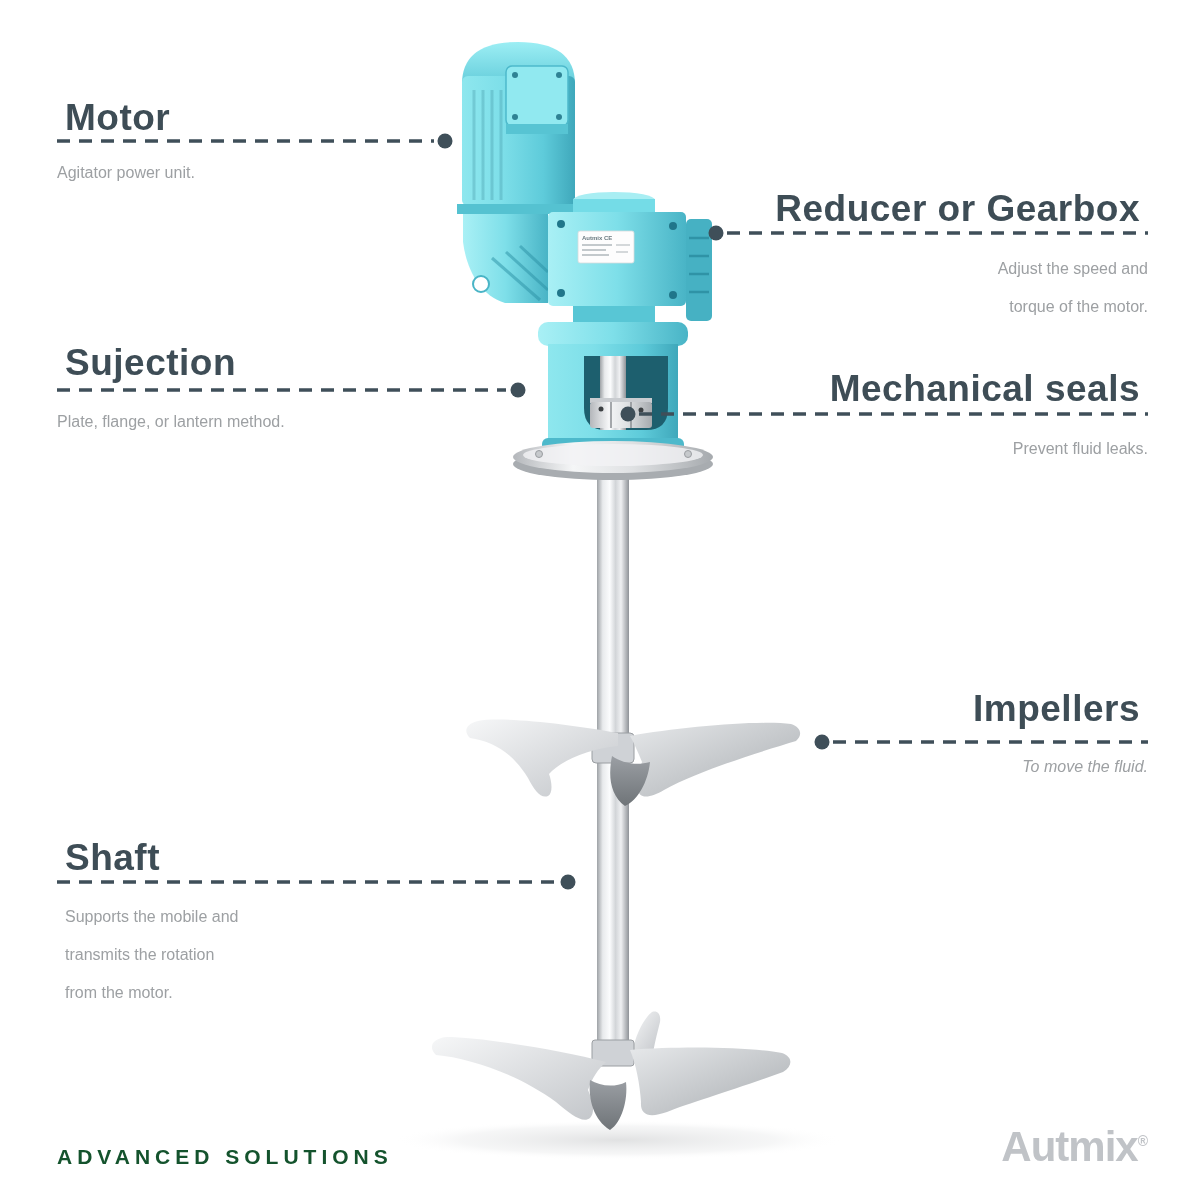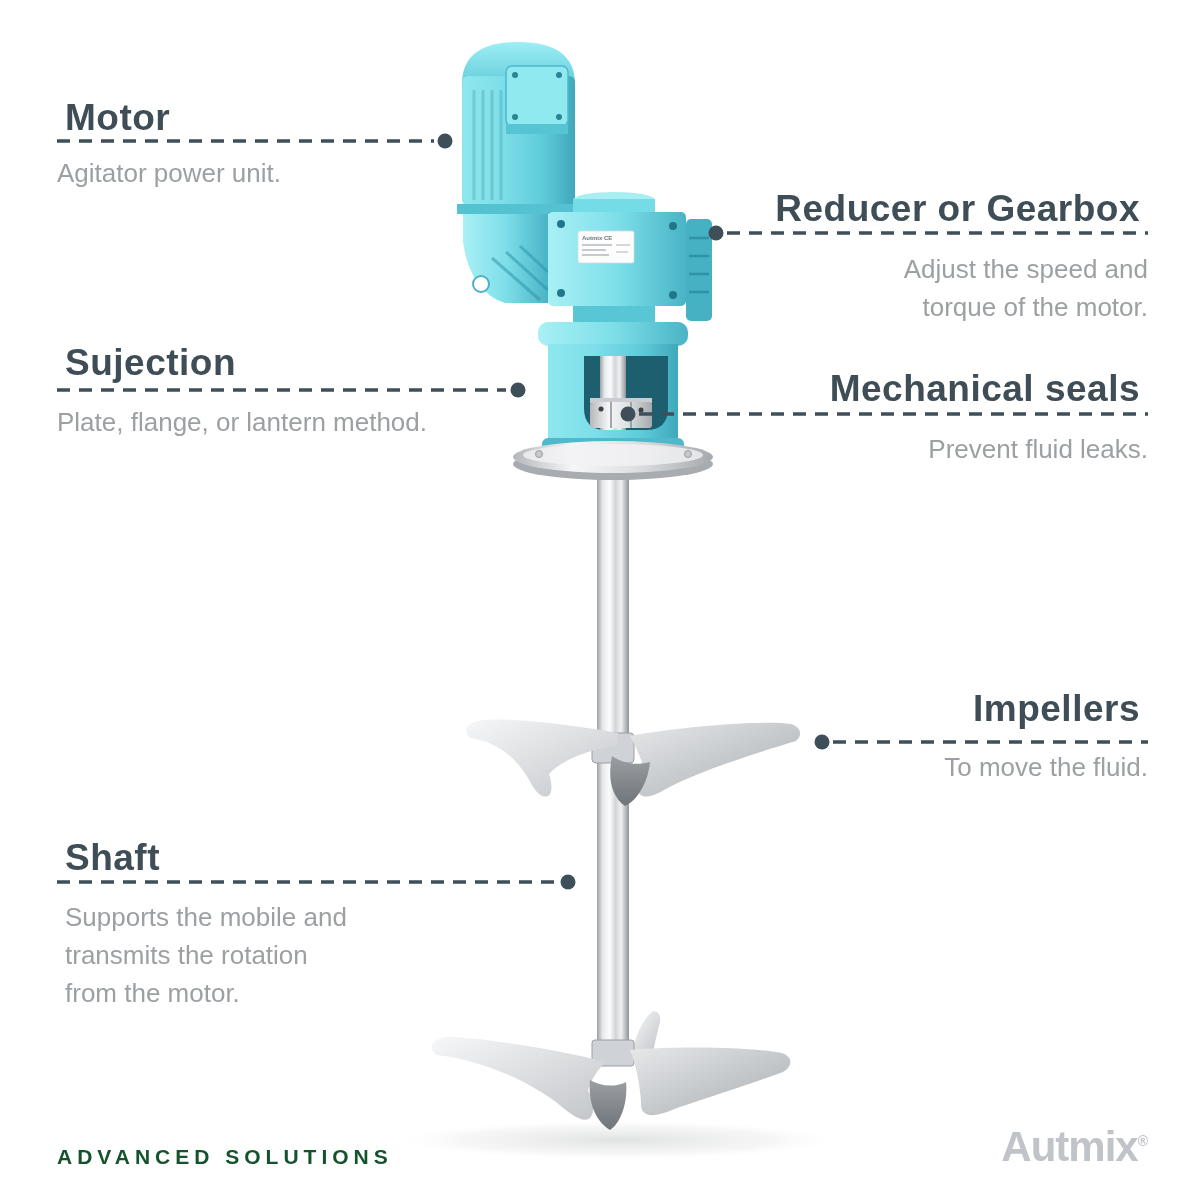--- a/index.html
+++ b/index.html
@@ -6,21 +6,21 @@
   body{
     width:1200px;height:1200px;position:relative;background:#ffffff;
     font-family:"Liberation Sans", sans-serif;overflow:hidden;
   }
   #scene{position:absolute;left:0;top:0;width:1200px;height:1200px;}
   .callout{position:absolute;}
   .callout h2{
     margin:8px;font-size:37px;font-weight:bold;color:#3e4d56;letter-spacing:.5px;line-height:1;
   }
   .callout p{
-    margin:0;font-size:26px;font-weight:400;color:#9da0a3;line-height:38px;white-space:pre-line;
+    margin:0;font-size:16px;font-weight:400;color:#9da0a3;line-height:38px;white-space:pre-line;
   }
   .align-right{text-align:right;}
   .footer-left{
     position:absolute;left:57px;top:1137px;font-size:21px;letter-spacing:5px;
     color:#14532d;font-weight:bold;margin-top:8px;
   }
   .footer-logo{
     position:absolute;right:52px;top:1126px;font-size:42px;font-weight:bold;
     color:#c0c3c7;letter-spacing:-1px;line-height:1;
   }
@@ -228,21 +228,21 @@
 <div class="callout align-right" style="right:52px;top:362px;">
   <h2>Mechanical seals</h2>
 </div>
 <div class="callout align-right" style="right:52px;top:430px;">
   <p>Prevent fluid leaks.</p>
 </div>
 
 <div class="callout align-right" style="right:52px;top:682px;text-align:center;">
   <h2>Impellers</h2>
 </div>
-<div class="callout align-right" style="right:52px;top:748px;">
+<div class="callout align-right" style="right:52px;top:748px;font-style:italic;">
   <p>To move the fluid.</p>
 </div>
 
 <div class="callout" style="left:57px;top:831px;">
   <h2>Shaft</h2>
 </div>
 <div class="callout" style="left:57px;top:898px;margin-left:8px;">
   <p>Supports the mobile and
 transmits the rotation
 from the motor.</p>

